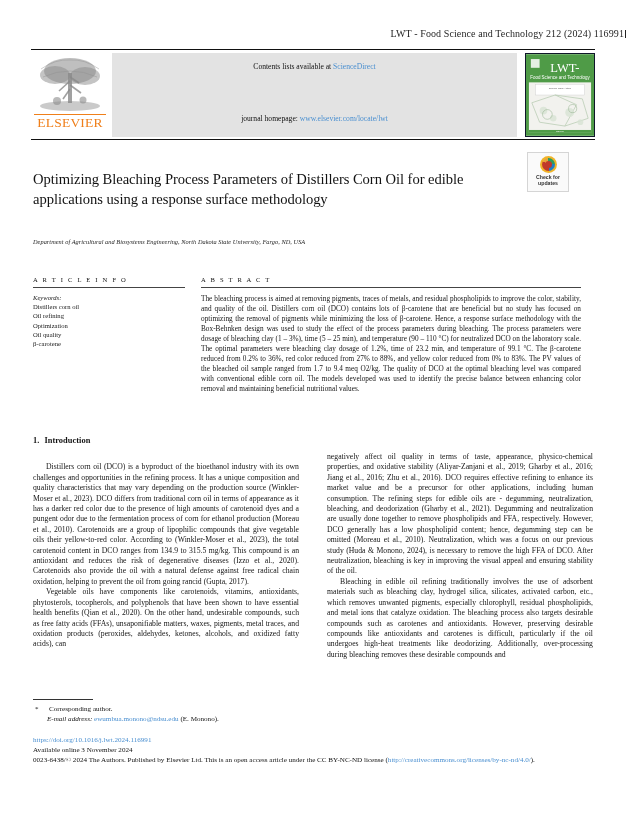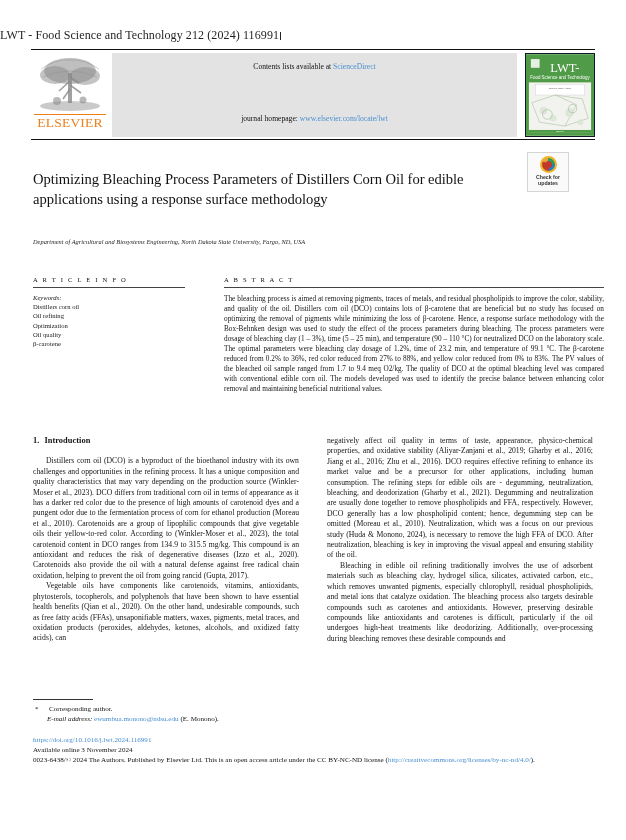--- a/index.html
+++ b/index.html
@@ -22,22 +22,22 @@
     position: absolute;
     left: 0; top: 0;
     width: 626px; height: 840px;
     background: #fff;
   }
 
   
   .running-head {
     position: absolute;
     left: 0; right: 0; top: 28px;
-    text-align: left;
-    font-size: 12px;
+    text-align: right;
+    font-size: 10px;
     color: #1f1f1f;
     letter-spacing: .1px;
   }
   .running-head .caret {
     display: inline-block;
     width: 1px; height: 8px;
     background: #222;
     vertical-align: -1px;
     margin-left: 1px;
   }
@@ -197,21 +197,21 @@
     left: 33px; top: 276px;
     width: 560px;
   }
   .ai-col {
     position: absolute;
     left: 0; top: 0;
     width: 152px;
   }
   .ab-col {
     position: absolute;
-    left: 191px; top: 0;
+    left: 168px; top: 0;
     width: 380px;
   }
   .sec-head {
     font-size: 6.6px;
     letter-spacing: 1.7px;
     color: #111;
     font-family: "Liberation Serif", serif;
   }
   .hr-thin {
     margin-top: 4px;
@@ -252,21 +252,21 @@
   }
   .col.left { left: 0; }
   .col.right { left: 294px; }
   .h2 {
     font-weight: bold;
     font-size: 8.4px;
     margin: 0 0 10px 0;
     letter-spacing: .05px;
   }
   .h2 .num { margin-right: 5px; }
-  p.para { margin: 0 0 0 0; text-indent: 13px; }
+  p.para { margin: 16px 0 0 0; text-indent: 13px; }
   p.para + p.para { margin-top: 0px; }
 
   
   .footnote-rule {
     position: absolute;
     left: 33px; top: 699px;
     width: 60px;
     border-top: 0.9px solid #333;
   }
   .footer {

